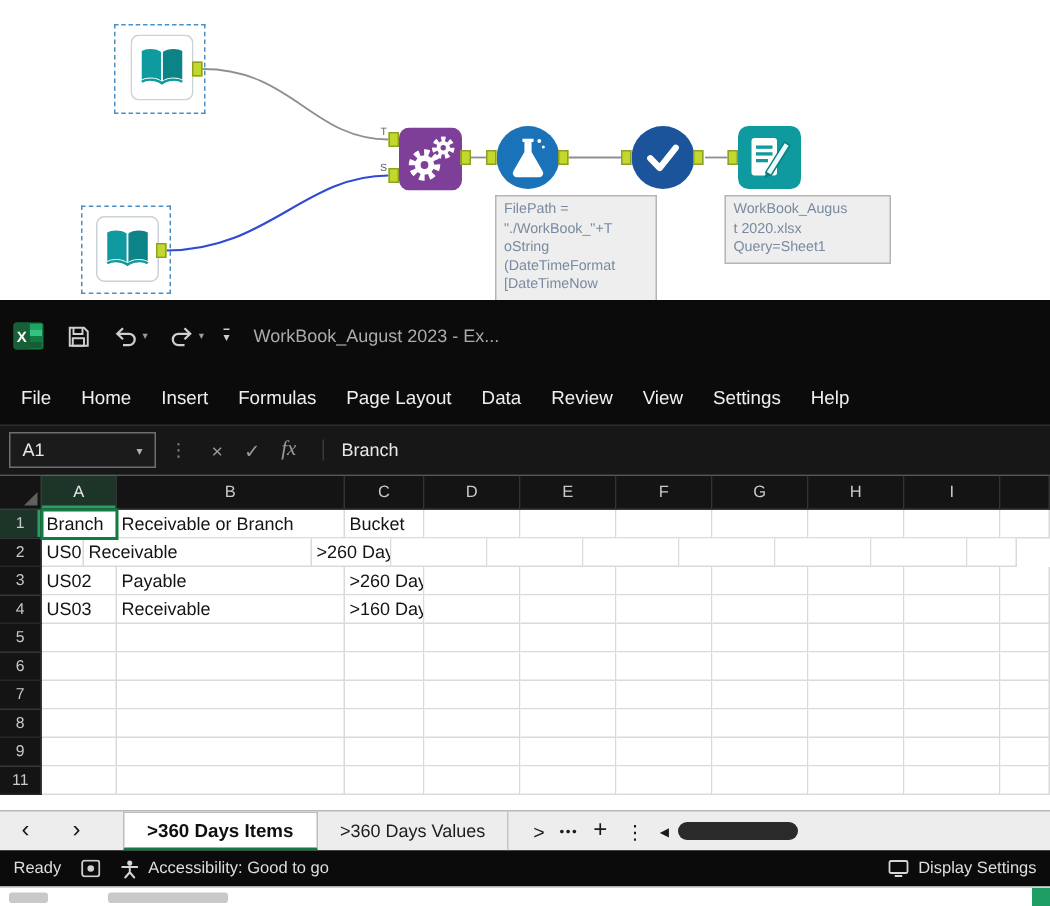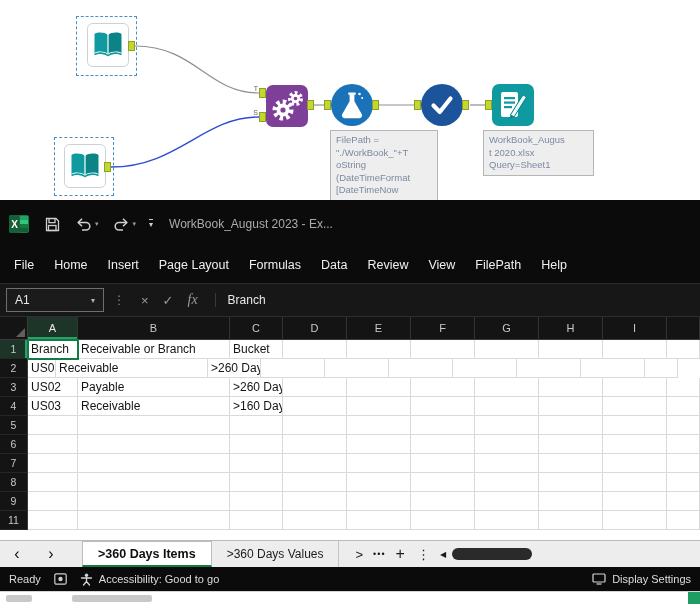--- a/index.html
+++ b/index.html
@@ -202,26 +202,26 @@
         <span class="mini-chevron">▾</span>
       </div>
       <div class="qat">▾</div>
       <div class="win-title">WorkBook_August 2023 - Ex...</div>
     </div>
 
     <div class="menubar">
         <div class="menu-item">File</div>
         <div class="menu-item">Home</div>
         <div class="menu-item">Insert</div>
+        <div class="menu-item">Formulas</div>
         <div class="menu-item">Page Layout</div>
-        <div class="menu-item">Formulas</div>
         <div class="menu-item">Data</div>
         <div class="menu-item">Review</div>
         <div class="menu-item">View</div>
-        <div class="menu-item">FilePath</div>
+        <div class="menu-item">Settings</div>
         <div class="menu-item">Help</div>
       </div>
 
     <div class="formulabar">
       <div class="name-box">
         <span>A1</span>
         <span class="name-chevron">▾</span>
       </div>
       <span class="fbar-dots">⋮</span>
       <span class="fbar-ico">×</span>

